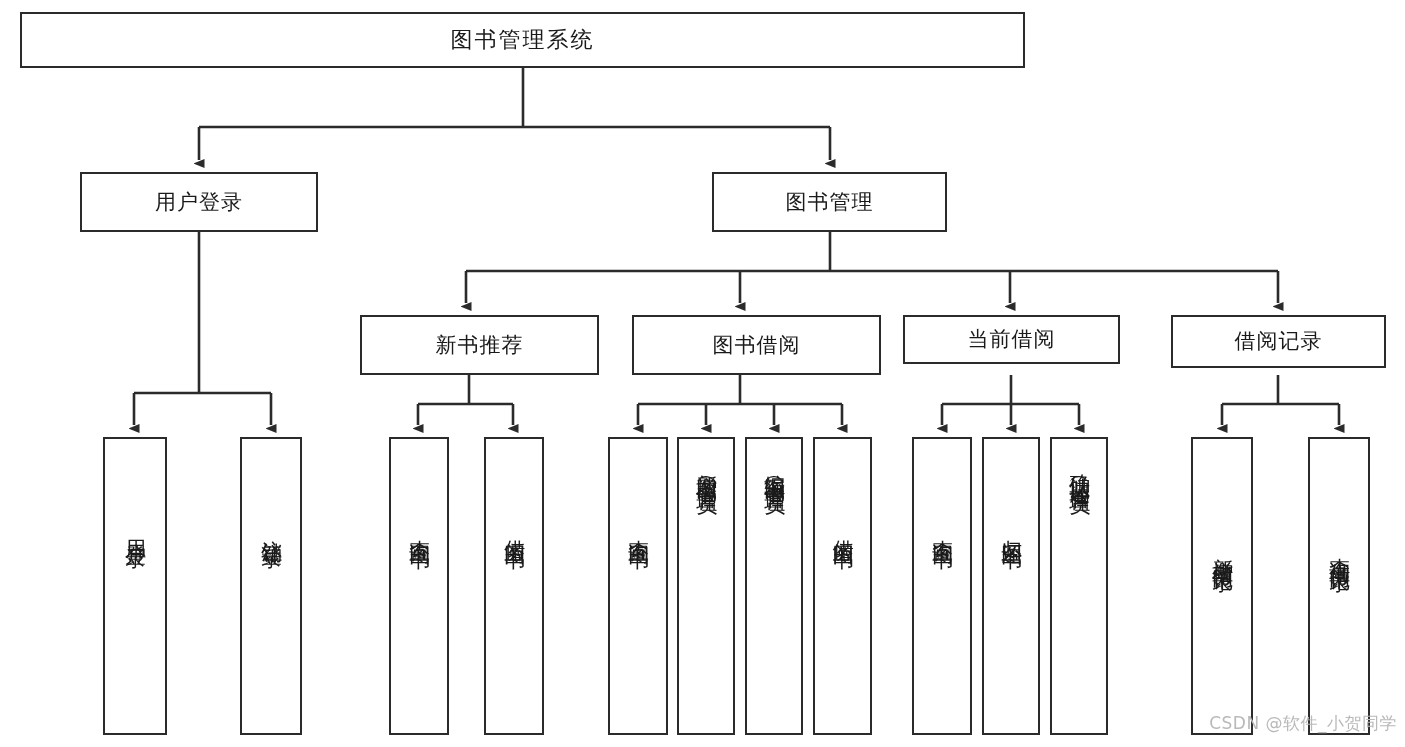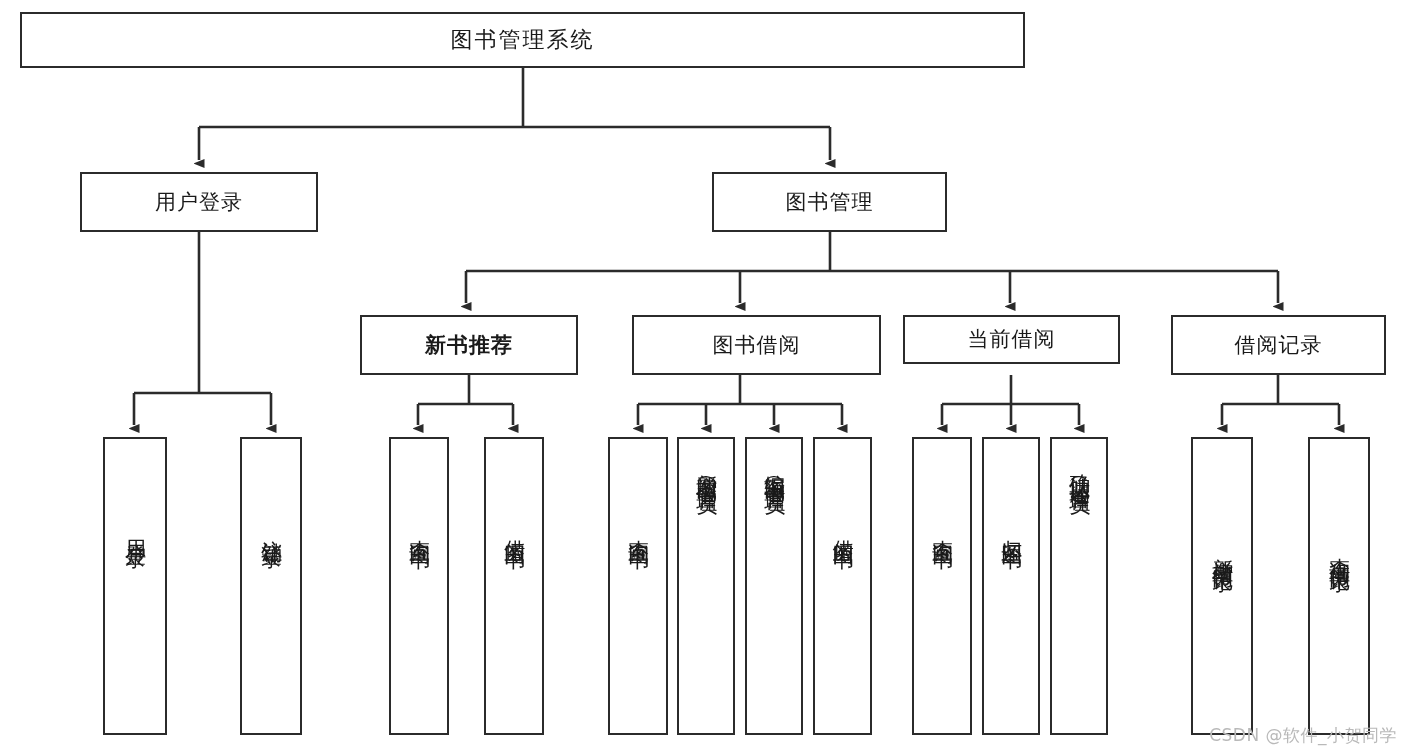--- a/index.html
+++ b/index.html
@@ -66,21 +66,21 @@
   }
   .node.vert.midlow .vtext{
     margin-top:88px;
   }
   .node.vert.top .vtext{
     margin-top:4px;
   }
   .watermark{
     position:absolute;
     right:8px;
-    bottom:0;
+    bottom:12px;
     font-size:17px;
     color:#b9b9b9;
     letter-spacing:0.5px;
     white-space:nowrap;
     z-index:5;
   }
 </style>
 </head>
 <body>
 
@@ -141,33 +141,33 @@
   </div>
 
   <div class="node horiz" style="left:80px;top:172px;width:238px;height:60px;">
     <span>用户登录</span>
   </div>
 
   <div class="node horiz" style="left:712px;top:172px;width:235px;height:60px;">
     <span>图书管理</span>
   </div>
 
-  <div class="node horiz" style="left:360px;top:315px;width:218px;height:60px;font-weight:bold;">
+  <div class="node horiz" style="left:360px;top:315px;width:239px;height:60px;">
     <span>新书推荐</span>
   </div>
 
   <div class="node horiz" style="left:632px;top:315px;width:249px;height:60px;">
     <span>图书借阅</span>
   </div>
 
   <div class="node horiz" style="left:903px;top:315px;width:217px;height:49px;">
     <span>当前借阅</span>
   </div>
 
-  <div class="node horiz" style="left:1171px;top:315px;width:215px;height:60px;">
+  <div class="node horiz" style="left:1171px;top:315px;width:215px;height:53px;">
     <span>借阅记录</span>
   </div>
 
   <div class="node vert mid" style="left:103px;top:437px;width:64px;height:298px;">
     <span class="vtext">用户登录</span>
   </div>
 
   <div class="node vert mid" style="left:240px;top:437px;width:62px;height:298px;">
     <span class="vtext">注销登录</span>
   </div>

